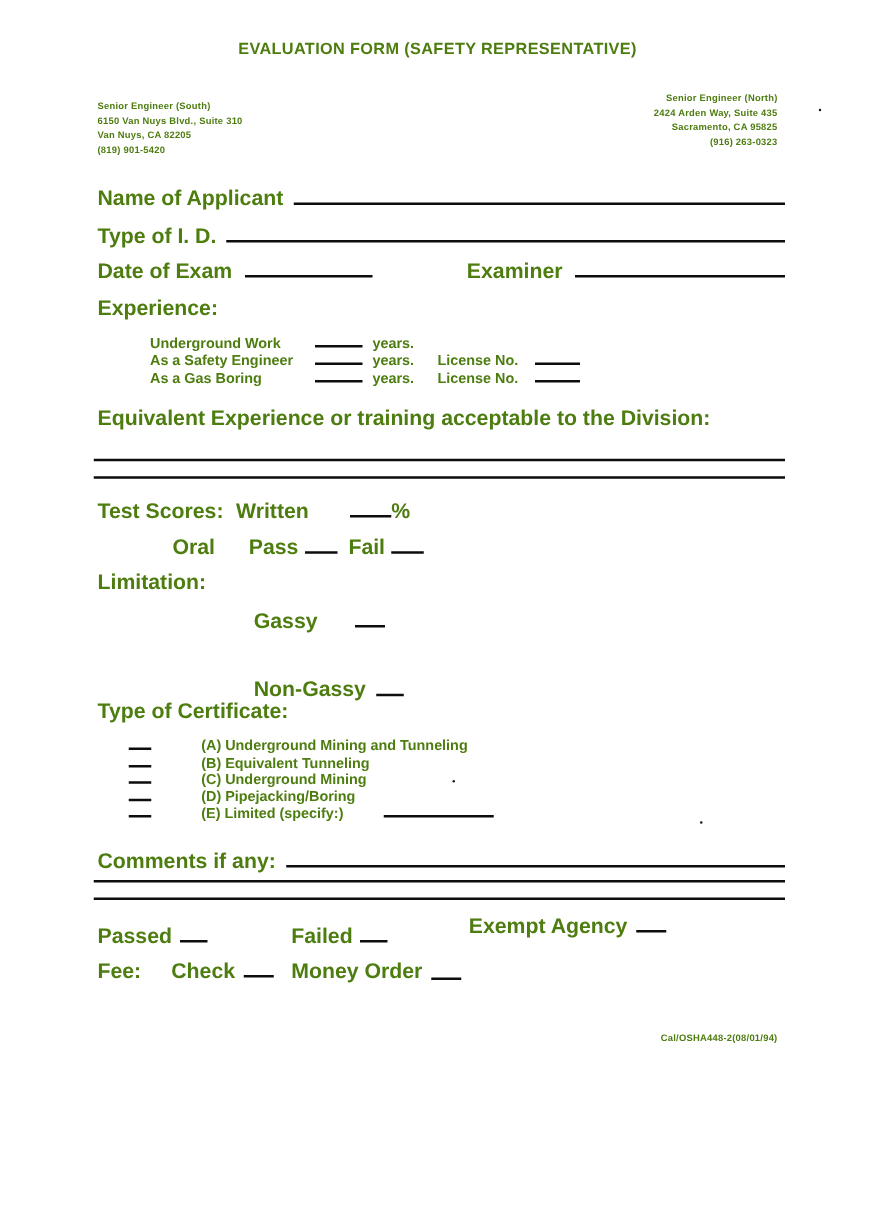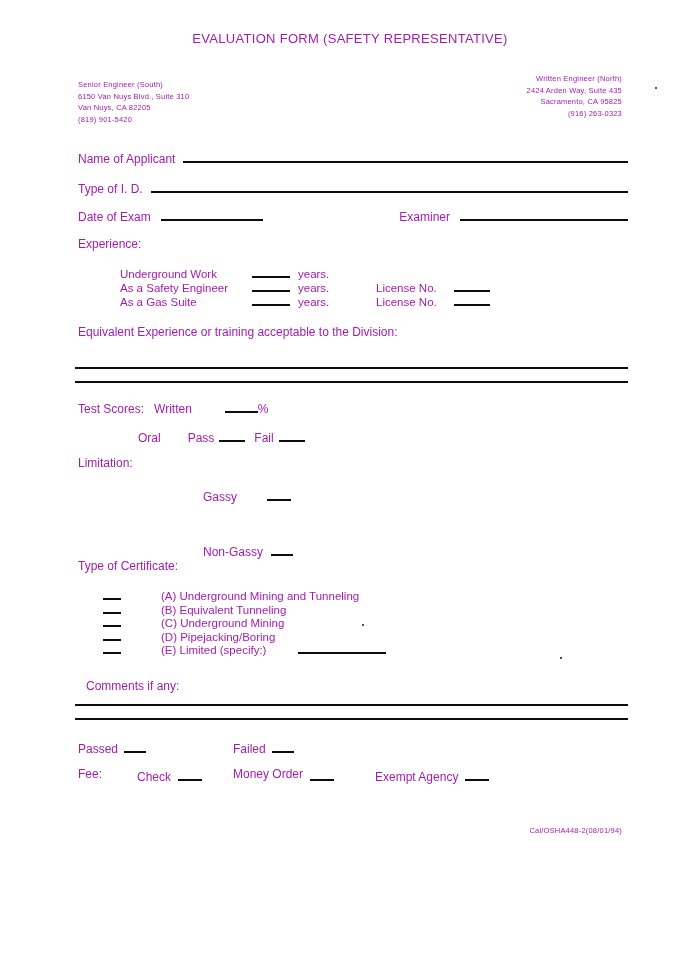--- a/index.html
+++ b/index.html
@@ -1,42 +1,42 @@
 <!DOCTYPE html>
 <html><head>
 <meta charset="utf-8">
 <style>
   html,body { margin:0; padding:0; background:#e8e8e8; }
   .page {
     position:relative; width:700px; height:965px; margin:0 auto;
-    background:#ffffff; color:#a21caf;
-    font-family:"Liberation Sans", sans-serif; font-weight:normal;
+    background:#ffffff; color:#4d7c0f;
+    font-family:"Liberation Sans", sans-serif; font-weight:bold;
     overflow:hidden;
   }
   .title { position:absolute; top:31px; left:0; right:0; text-align:center;
            font-size:13px; letter-spacing:.3px; }
   .addr { position:absolute; font-size:7.5px; line-height:11.5px; letter-spacing:.2px; }
   .addr.south { left:78px; top:79px; text-align:left; }
   .addr.north { right:78px; top:73px; text-align:right; }
 
-  .row { position:absolute; display:flex; align-items:baseline; font-size:12px; }
+  .row { position:absolute; display:flex; align-items:baseline; font-size:17px; }
   .row.full { left:78px; right:72px; }
   .lbl { white-space:pre; }
   .fill { flex:1 1 auto; height:12px; border-bottom:2px solid #0d0d0d; margin-left:8px; }
   .blank { display:inline-block; height:12px; border-bottom:2px solid #0d0d0d; }
   .hline { position:absolute; left:75px; right:72px; border-top:2.5px solid #0d0d0d; }
   .hline.thin { border-top-width:2px; }
   .spacer { flex:1 1 auto; }
 
   
   .exp-row { position:absolute; left:120px; display:flex; align-items:baseline; font-size:11.5px; }
   .exp-label { width:132px; }
   .exp-blank { width:38px; margin-right:8px; }
   .exp-years { width:52px; }
-  .exp-lic   { width:78px;margin-left:26px; }
+  .exp-lic   { width:78px; }
   .exp-licblank { width:36px; }
 
   
   .cert-list { position:absolute; left:103px; top:588px; font-size:11.5px; }
   .cert-row { height:13.6px; display:flex; align-items:baseline;gap:32px; }
   .cert-blank { width:18px; height:10px; border-bottom:2px solid #0d0d0d; }
   .cert-text { margin-left:8px; white-space:pre; }
   .cert-specify-blank { width:88px; height:10px; border-bottom:2px solid #0d0d0d; }
 
   .footer { position:absolute; right:78px; top:826px; font-size:7.5px; letter-spacing:.2px; }
@@ -50,21 +50,21 @@
   <div class="title">EVALUATION FORM (SAFETY REPRESENTATIVE)</div>
 
   <div class="addr south">
     <div>Senior Engineer (South)</div>
     <div>6150 Van Nuys Blvd., Suite 310</div>
     <div>Van Nuys, CA 82205</div>
     <div>(819) 901-5420</div>
   </div>
 
   <div class="addr north">
-    <div>Written Engineer (North)</div>
+    <div>Senior Engineer (North)</div>
     <div>2424 Arden Way, Suite 435</div>
     <div>Sacramento, CA 95825</div>
     <div>(916) 263-0323</div>
   </div>
 
   <div class="row full" style="top:149px;">
     <span class="lbl">Name of Applicant</span>
     <span class="fill"></span>
   </div>
 
@@ -91,21 +91,21 @@
     <span class="exp-years">years.</span>
   </div>
   <div class="exp-row" style="top:278px;">
     <span class="exp-label">As a Safety Engineer</span>
     <span class="blank exp-blank"></span>
     <span class="exp-years">years.</span>
     <span class="exp-lic">License No.</span>
     <span class="blank exp-licblank"></span>
   </div>
   <div class="exp-row" style="top:292px;">
-    <span class="exp-label">As a Gas Suite</span>
+    <span class="exp-label">As a Gas Boring</span>
     <span class="blank exp-blank"></span>
     <span class="exp-years">years.</span>
     <span class="exp-lic">License No.</span>
     <span class="blank exp-licblank"></span>
   </div>
 
   <div class="row" style="left:78px; top:325px;">
     <span class="lbl">Equivalent Experience or training acceptable to the Division:</span>
   </div>
   <div class="hline" style="top:367px;"></div>
@@ -157,21 +157,21 @@
       <span class="cert-blank"></span>
       <span class="cert-text">(D) Pipejacking/Boring</span>
     </div>
     <div class="cert-row">
       <span class="cert-blank"></span>
       <span class="cert-text">(E) Limited (specify:)</span>
       <span class="cert-specify-blank"></span>
     </div>
   </div>
 
-  <div class="row full" style="top:679px;flex-direction:column;">
+  <div class="row full" style="top:679px;">
     <span class="lbl">Comments if any:</span>
     <span class="fill"></span>
   </div>
   <div class="hline" style="top:704px;"></div>
   <div class="hline thin" style="top:718px;"></div>
 
   <div class="row" style="left:78px; top:739px;">
     <span class="lbl">Passed</span>
     <span class="blank" style="width:22px; margin-left:6px;"></span>
   </div>
@@ -184,21 +184,21 @@
     <span class="lbl">Fee:</span>
   </div>
   <div class="row" style="left:137px; top:767px;">
     <span class="lbl">Check</span>
     <span class="blank" style="width:24px; margin-left:7px;"></span>
   </div>
   <div class="row" style="left:233px; top:767px;align-items:center;">
     <span class="lbl">Money Order</span>
     <span class="blank" style="width:24px; margin-left:7px;"></span>
   </div>
-  <div class="row" style="left:375px; top:767px;">
+  <div class="row" style="left:375px; top:731px;">
     <span class="lbl">Exempt Agency</span>
     <span class="blank" style="width:24px; margin-left:7px;"></span>
   </div>
 
 
   <div class="footer">Cal/OSHA448-2(08/01/94)</div>
 
   <div class="speck" style="left:655px; top:87px; width:2px; height:2px;"></div>
   <div class="speck" style="left:362px; top:624px; width:2px; height:2px;"></div>
   <div class="speck" style="left:560px; top:657px; width:2px; height:1.5px;"></div>

